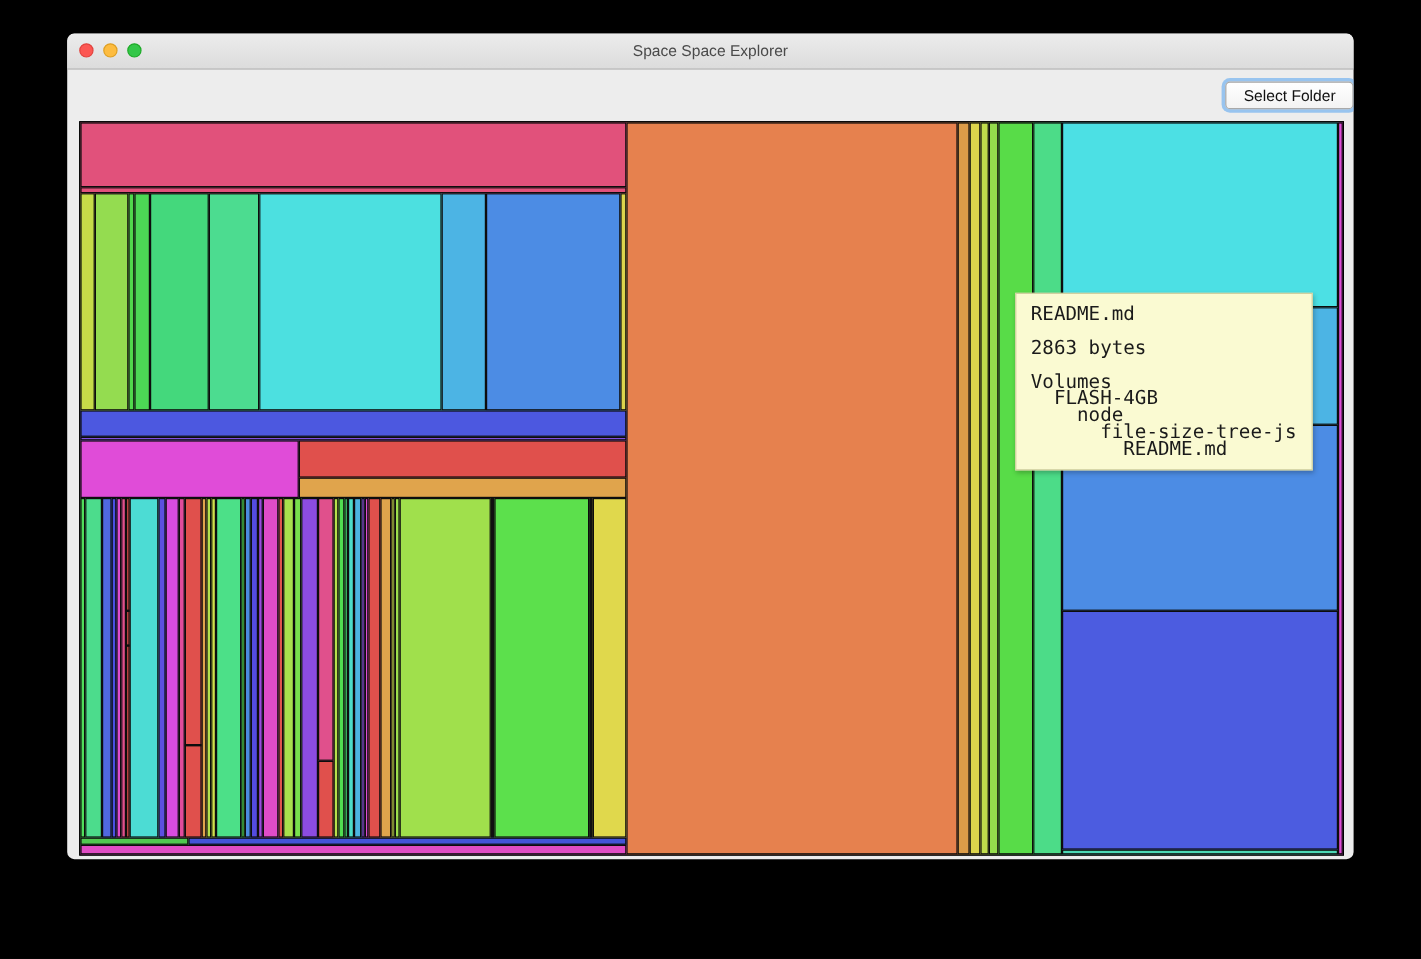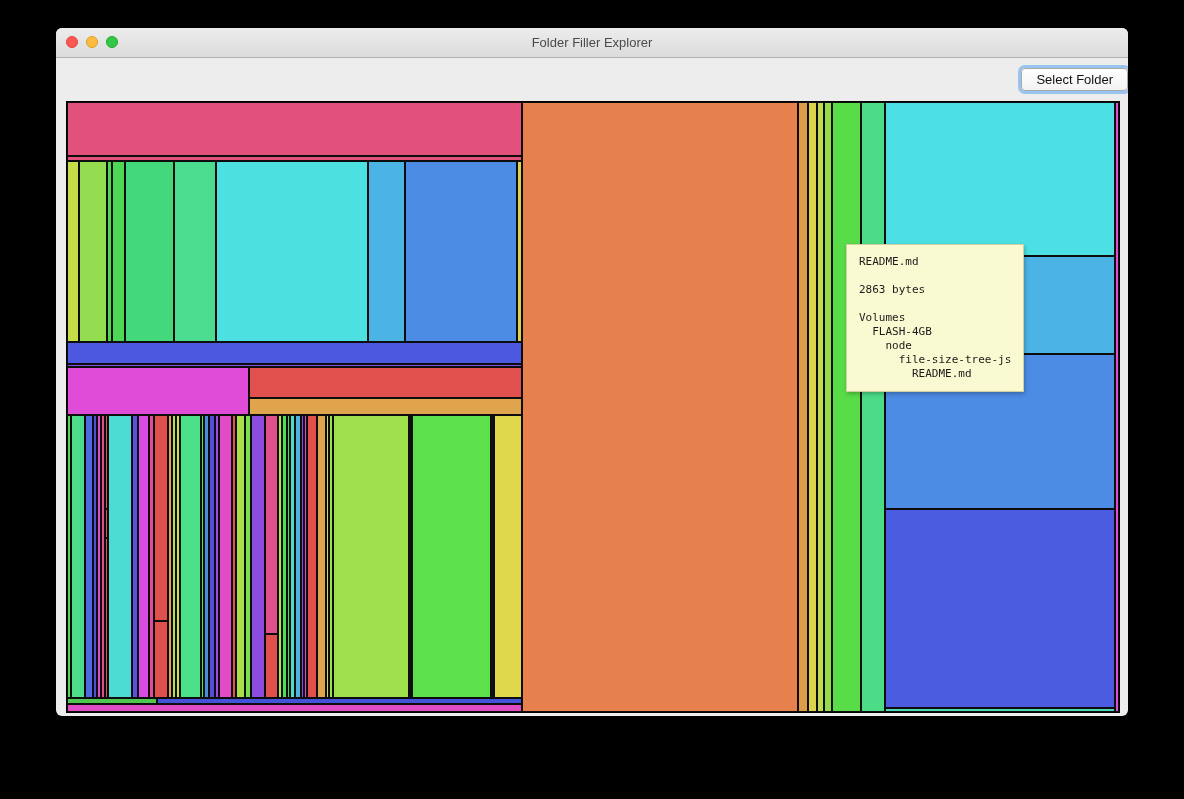--- a/index.html
+++ b/index.html
@@ -48,35 +48,35 @@
   }
   .divider{position:absolute;background:#0d0d0d;}
   .tooltip{
     position:absolute;left:779px;top:142px;z-index:10;
     background:#fafad2;border:1px solid #cfcf9f;
     box-shadow:1px 2px 4px rgba(0,0,0,.25);
   }
   .tooltip pre{
     margin:0;padding:10px 12px;
     font-family:"DejaVu Sans Mono", monospace;
-    font-size:11px;line-height:14px;color:#1a1a1a;
+    font-size:16px;line-height:14px;color:#1a1a1a;
     white-space:pre;
   }
 </style>
 </head>
 <body>
 
 <div class="window">
   <div class="titlebar">
     <div class="traffic">
       <div class="light close"></div>
       <div class="light min"></div>
       <div class="light zoom"></div>
     </div>
-    <div class="title">Folder Filler Explorer</div>
+    <div class="title">Space Space Explorer</div>
   </div>
 
   <div class="toolbar">
     <button class="btn">Select Folder</button>
   </div>
 
   <div class="treemap" id="treemap">
       <div class="rect" style="left: 1048px; top: 0px; width: 4px; height: 610px; background: rgb(224, 76, 216);"></div>
       <div class="rect" style="left: 818px; top: 606px; width: 230px; height: 4px; background: rgb(76, 216, 180);"></div>
       <div class="rect" style="left: 818px; top: 407px; width: 230px; height: 199px; background: rgb(76, 92, 224);"></div>

